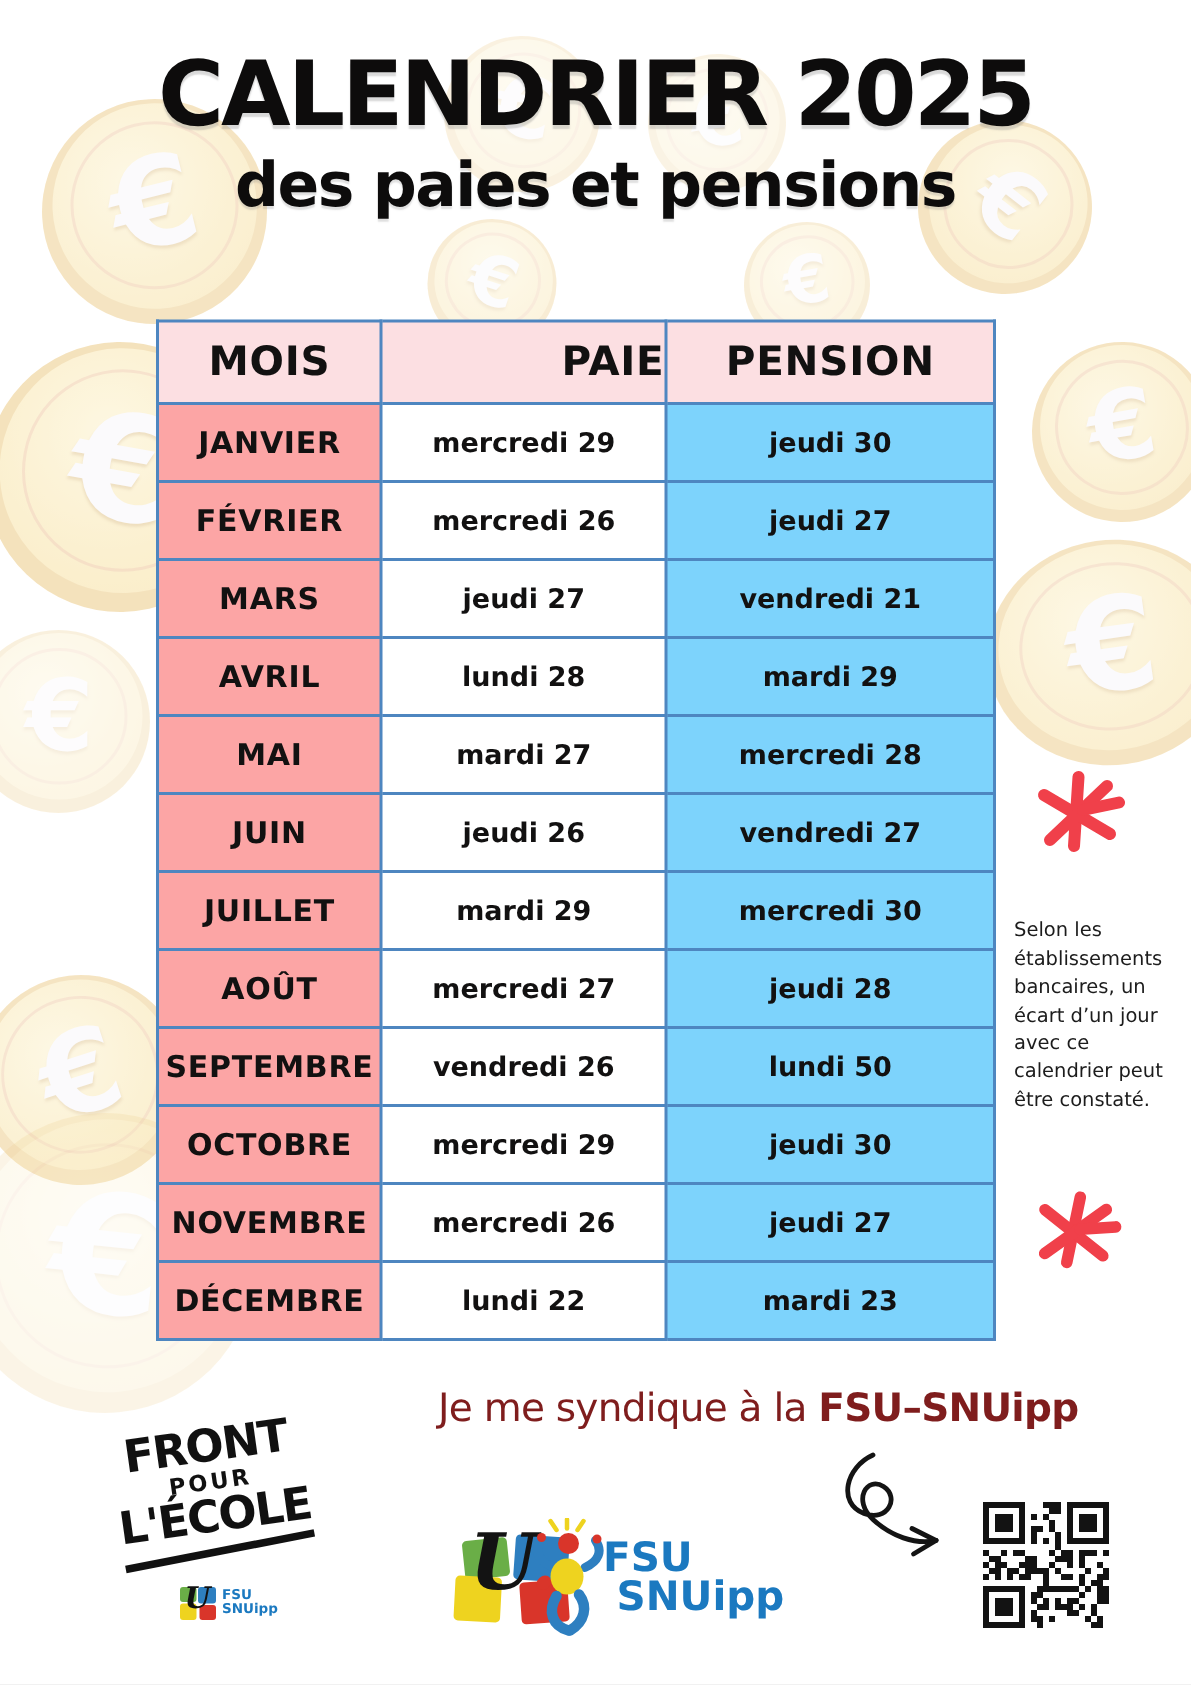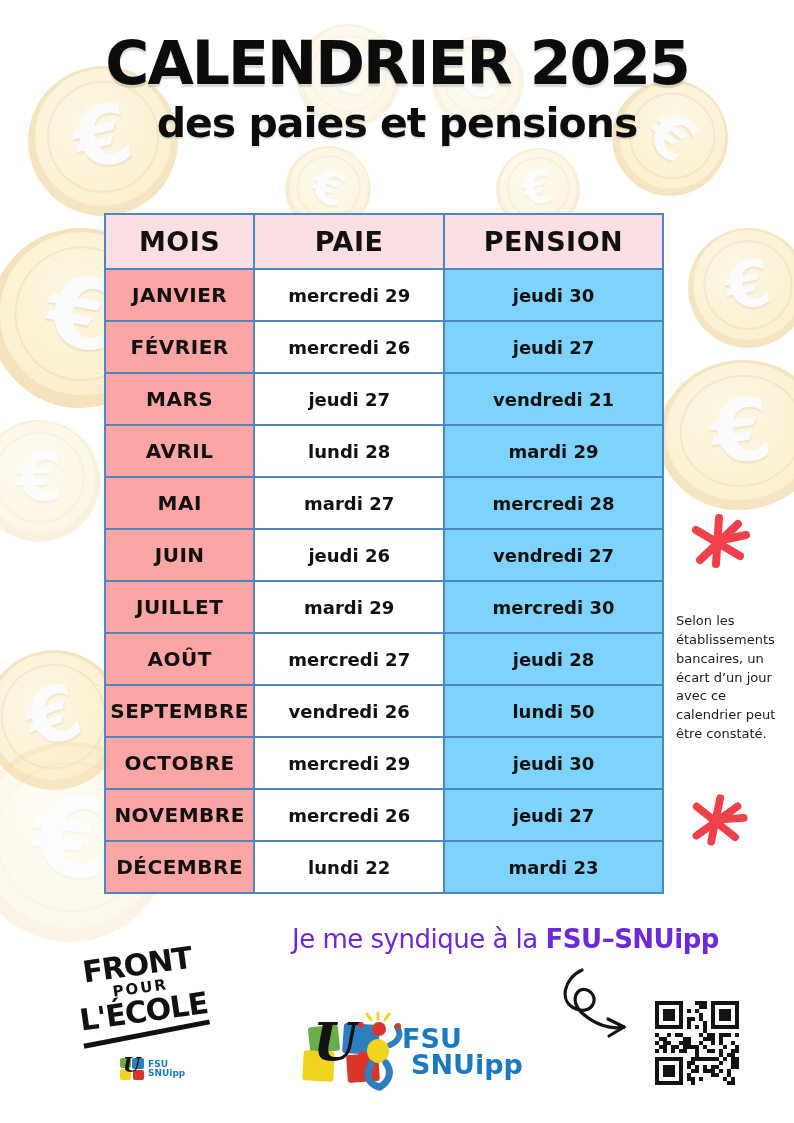--- a/index.html
+++ b/index.html
@@ -43,21 +43,21 @@
   .cal-table td.mois { background:#fca5a5; font-size:20px; font-weight:900; letter-spacing:.5px; }
   .cal-table td.paie { background:#ffffff; font-size:18px; font-weight:800; }
   .cal-table td.pension { background:#7dd3fc; font-size:18px; font-weight:800; }
   
   .side-note {
     position:absolute; left:676px; top:612px; width:102px; z-index:2;
     font-size:13px; line-height:1.45; color:#1c1c1c; font-weight:500;
   }
   .asterisk { position:absolute; z-index:2; }
   
-  .cta { position:absolute; left:292px; top:924px; z-index:2; font-size:26px; color:#6d28d9; letter-spacing:-.5px; white-space:nowrap; }
+  .cta { position:absolute; left:292px; top:924px; z-index:2; font-size:26px; color:#7f1d1d; letter-spacing:-.5px; white-space:nowrap; }
   .cta .cta-bold { font-weight:800; }
   .front-logo { position:absolute; left:56px; top:950px; width:170px; z-index:2;
     transform:rotate(-8deg); color:#111; text-align:center; }
   .front-line1 { font-size:30px; font-weight:900; letter-spacing:-1px; line-height:1; }
   .front-line2 { font-size:15px; font-weight:900; letter-spacing:2px; line-height:1.1; }
   .front-line3 { font-size:30px; font-weight:900; letter-spacing:-1px; line-height:1; }
   .front-underline { width:128px; height:5px; background:#111; margin:5px auto 0 auto; transform:rotate(-3deg); }
   .mini-logos { position:absolute; left:120px; top:1058px; z-index:2; display:flex; align-items:center; gap:4px; }
   .mini-u { position:relative; width:24px; height:22px; }
   .mini-u .blk { position:absolute; border-radius:2px; }
@@ -170,21 +170,21 @@
 
   <div class="titles">
     <div class="title-main">CALENDRIER 2025</div>
     <div class="title-sub">des paies et pensions</div>
   </div>
 
   <table class="cal-table">
     <thead>
       <tr>
         <th style="width:148px;">MOIS</th>
-        <th style="width:188px;">PAIE</th>
+        <th style="width:188px;text-align:right;">PAIE</th>
         <th style="width:217px;margin-left:24px;">PENSION</th>
       </tr>
     </thead>
     <tbody>
         <tr>
           <td class="mois">JANVIER</td>
           <td class="paie">mercredi 29</td>
           <td class="pension">jeudi 30</td>
         </tr>
         <tr>

